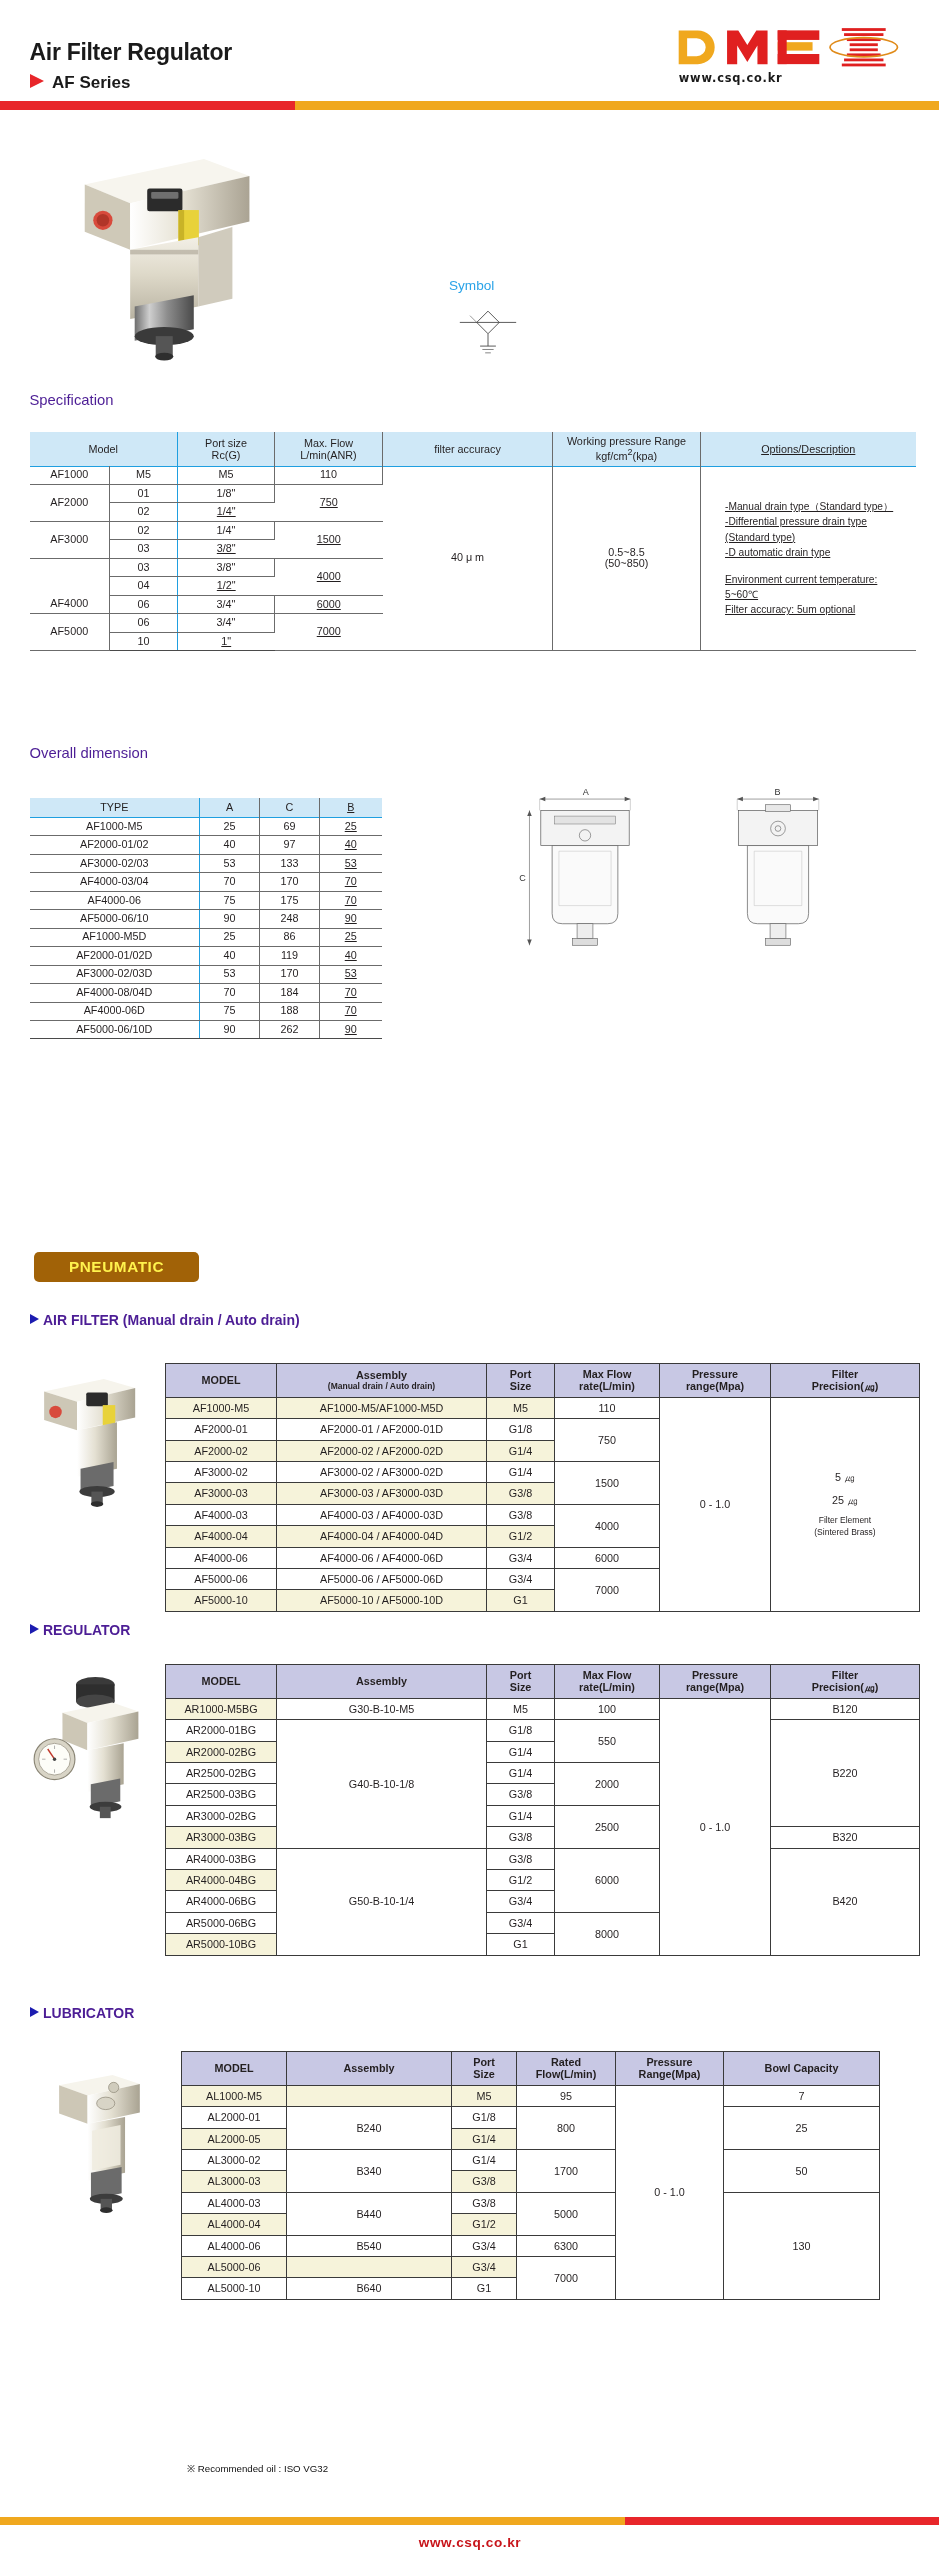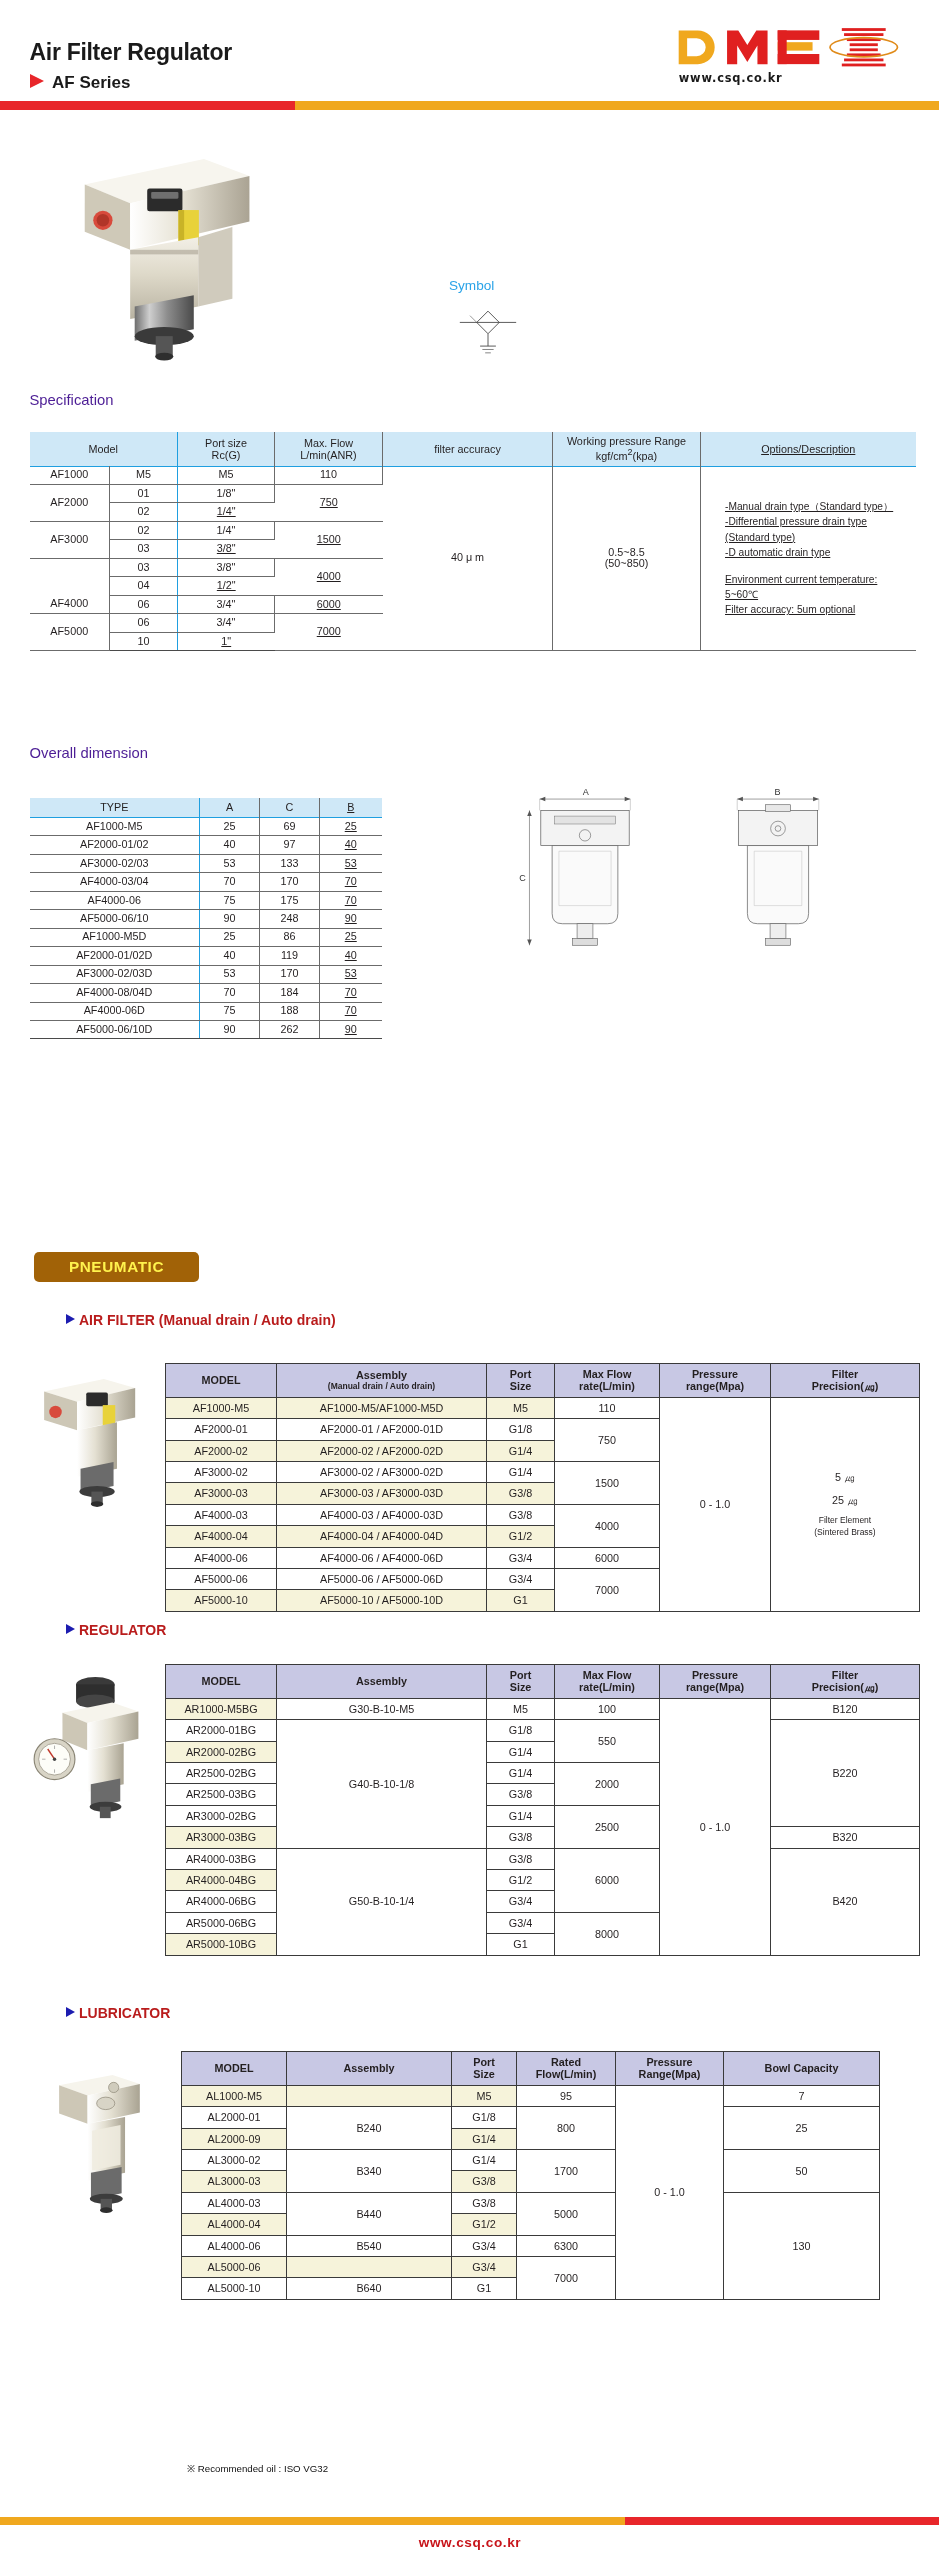--- a/index.html
+++ b/index.html
@@ -77,21 +77,21 @@
   
   .pneu-tag {
     position:absolute; left:34px; top:1252px;
     width:165px; height:29.5px; border-radius:5.1px;
     background:#a16207; color:#fff34d;
     font-size:15.3px; font-weight:bold; letter-spacing:0.6px;
     display:flex; align-items:center; justify-content:center;
   }
 
   
-  .sec-head { position:absolute; font-size:14px; font-weight:bold; color:#b91c1c;margin-left:36px; }
+  .sec-head { position:absolute; font-size:14px; font-weight:bold; color:#4c1d95; }
   .sec-head .tri {
     display:inline-block; width:0;height:0;
     border-left:9.7px solid #1c1cb0;
     border-top:5.1px solid transparent;border-bottom:5.1px solid transparent;
     margin-right:4.5px; vertical-align:1.1px;
   }
 
   
   .tbl-b { position:absolute; font-size:10.8px; font-family:"Liberation Sans", sans-serif; }
   .tbl-b th {
@@ -727,21 +727,21 @@
       <td>7</td>
     </tr>
     <tr>
       <td>AL2000-01</td>
       <td rowspan="2">B240</td>
       <td>G1/8</td>
       <td rowspan="2">800</td>
       <td rowspan="2">25</td>
     </tr>
     <tr>
-      <td class="cream">AL2000-09</td>
+      <td class="cream">AL2000-05</td>
       <td class="cream">G1/4</td>
     </tr>
     <tr>
       <td>AL3000-02</td>
       <td rowspan="2">B340</td>
       <td>G1/4</td>
       <td rowspan="2">1700</td>
       <td rowspan="2">50</td>
     </tr>
     <tr>

